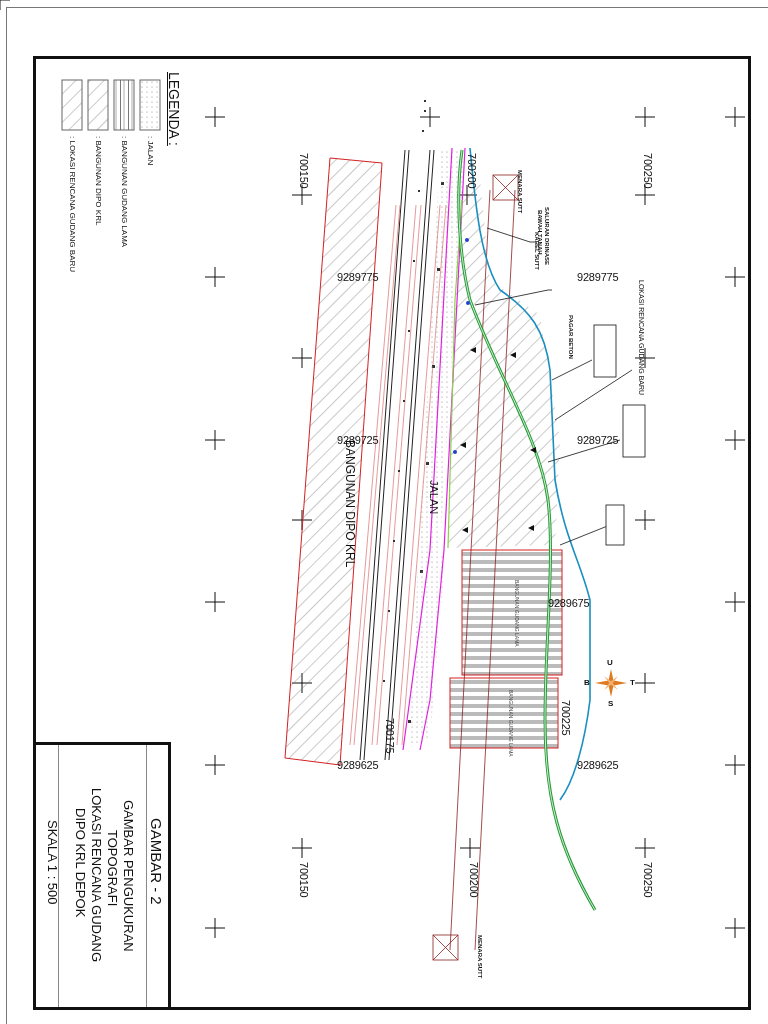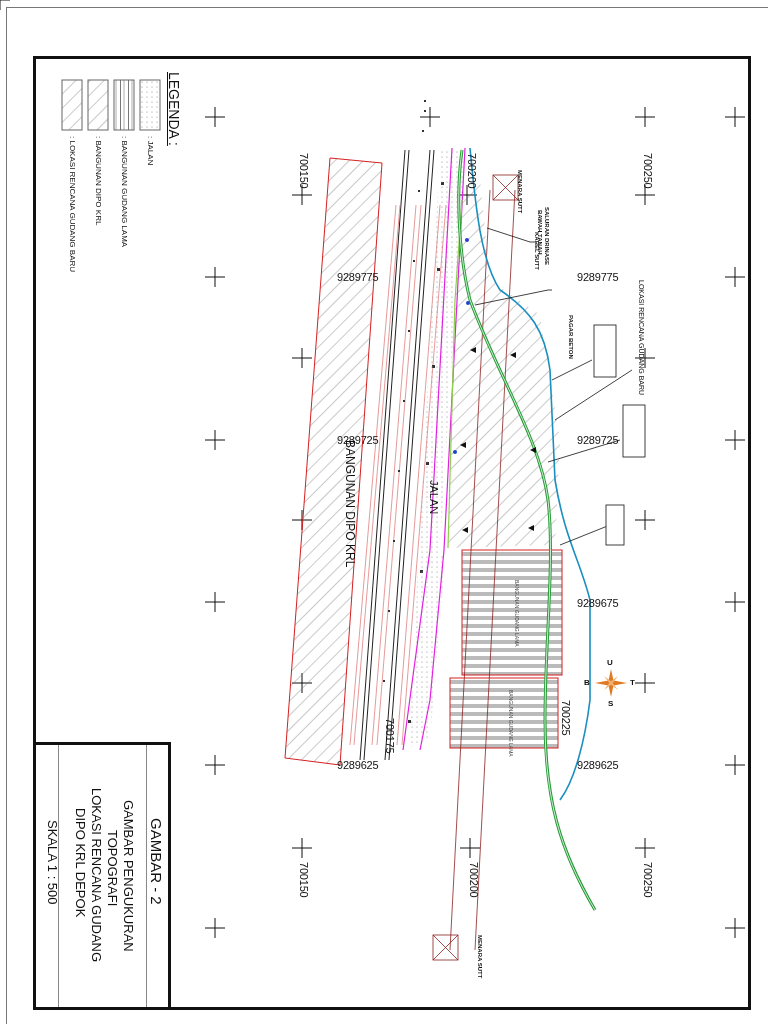--- a/index.html
+++ b/index.html
@@ -203,21 +203,21 @@
 <div class="rot coord" style="left:310px; top:862px; transform: rotate(90deg);">700150</div>
 <div class="rot coord" style="left:480px; top:862px; transform: rotate(90deg);">700200</div>
 <div class="rot coord" style="left:654px; top:862px; transform: rotate(90deg);">700250</div>
 <div class="rot coord" style="left:396px; top:718px; transform: rotate(90deg);">700175</div>
 <div class="rot coord" style="left:572px; top:700px; transform: rotate(90deg);">700225</div>
 
 <div class="rot coord" style="left:337px; top:271px;">9289775</div>
 <div class="rot coord" style="left:337px; top:434px;">9289725</div>
 <div class="rot coord" style="left:577px; top:271px;">9289775</div>
 <div class="rot coord" style="left:577px; top:434px;">9289725</div>
-<div class="rot coord" style="left:577px; top:597px;">9289675</div>
+<div class="rot coord" style="left:548px; top:597px;">9289675</div>
 <div class="rot coord" style="left:577px; top:759px;">9289625</div>
 <div class="rot coord" style="left:337px; top:759px;">9289625</div>
 
 <div class="rot" style="left:357px; top:440px; transform: rotate(90deg); font-size:12px;">BANGUNAN DIPO KRL</div>
 <div class="rot" style="left:440px; top:480px; transform: rotate(90deg); font-size:11px;">JALAN</div>
 <div class="rot small-label" style="left:523px; top:170px; transform: rotate(90deg);">MENARA SUTT</div>
 <div class="rot small-label" style="left:550px; top:207px; transform: rotate(90deg);">SALURAN DRINASE</div>
 <div class="rot small-label" style="left:543px; top:210px; transform: rotate(90deg);">BAWAH TANAH</div>
 <div class="rot small-label" style="left:540px; top:232px; transform: rotate(90deg);">KABEL SUTT</div>
 <div class="rot small-label" style="left:574px; top:315px; transform: rotate(90deg);">PAGAR BETON</div>

